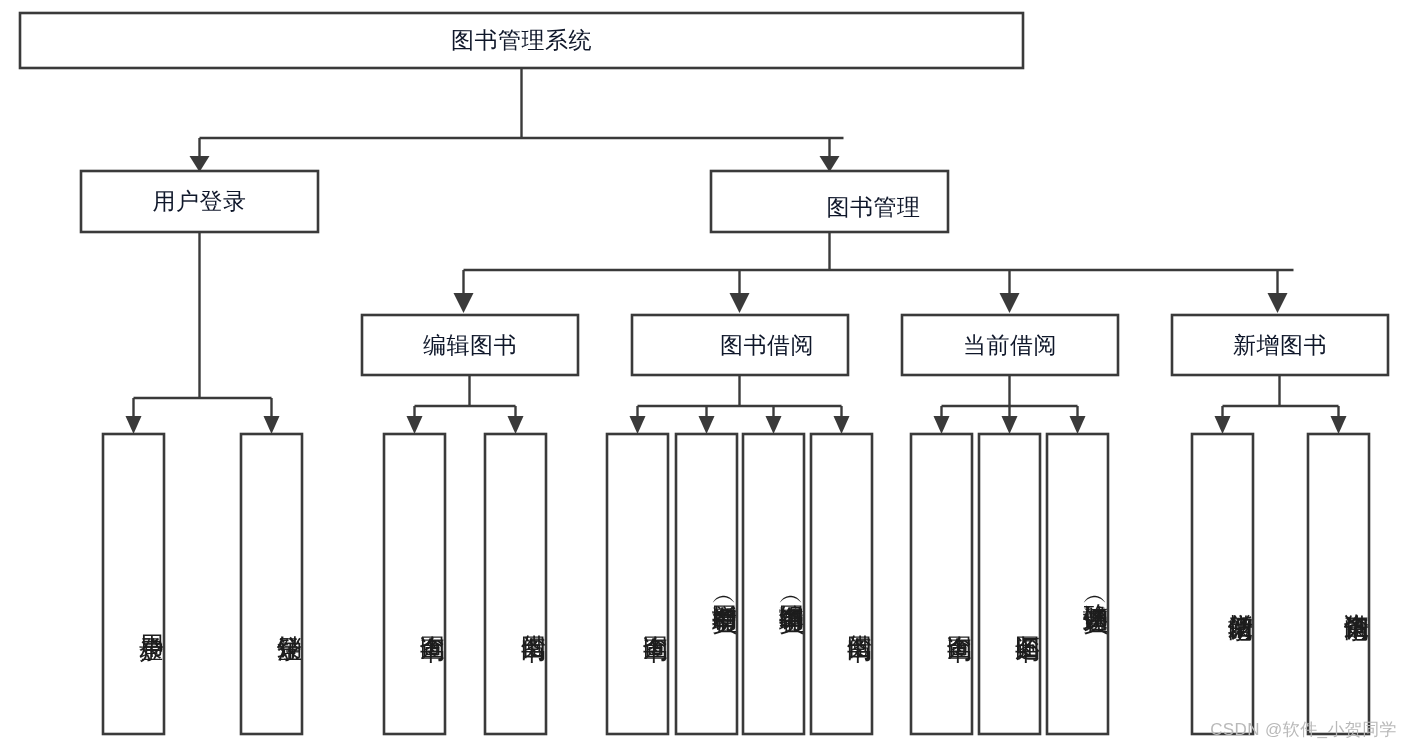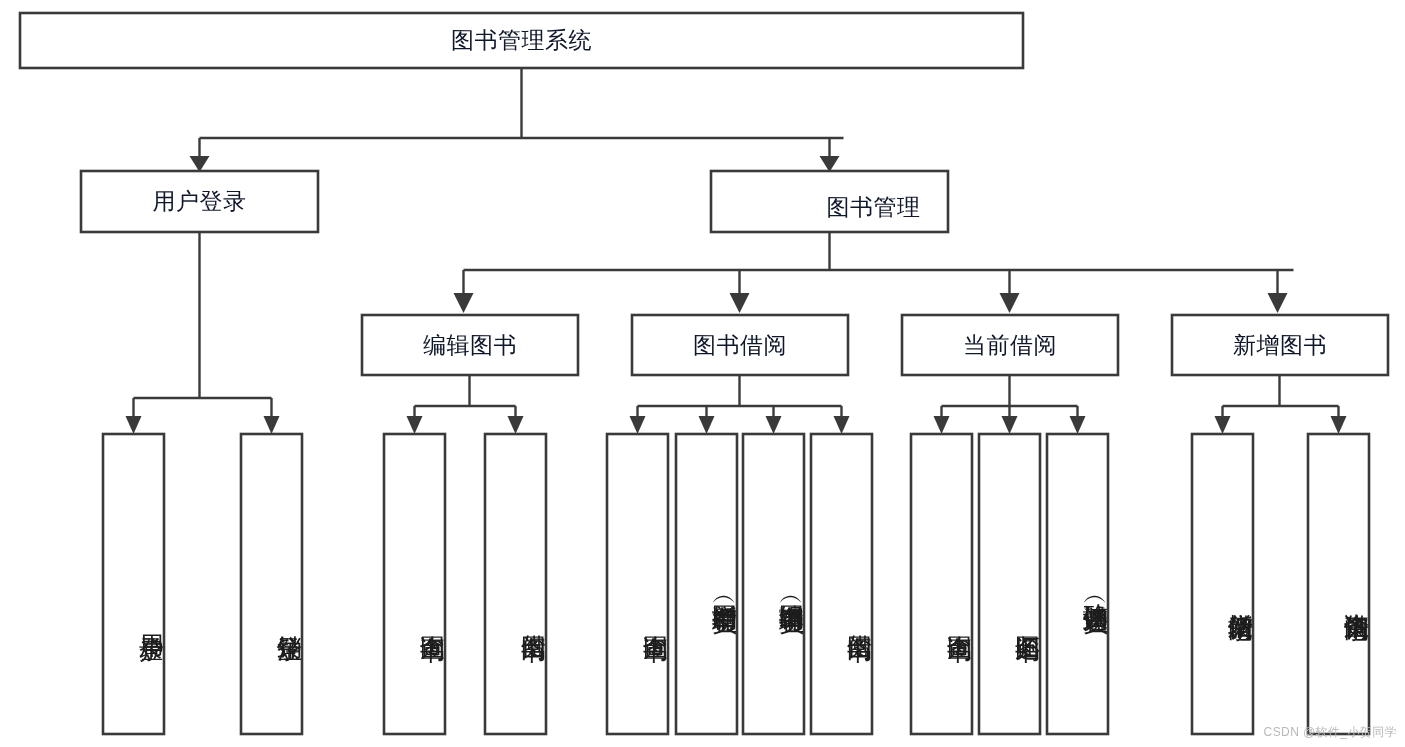--- a/index.html
+++ b/index.html
@@ -64,21 +64,21 @@
     writing-mode: vertical-rl;
     text-orientation: upright;
     letter-spacing: 1px;
     white-space: nowrap;
     pointer-events: none;
   }
   .watermark {
     position: absolute;
     right: 8px;
     bottom: 6px;
-    font-size: 12px;
+    font-size: 17px;
     color: #b9b9b9;
     letter-spacing: 0.4px;
     white-space: nowrap;
     pointer-events: none;
   }
   .hit-layer {
     position: absolute;
     left: 0;
     top: 0;
     width: 1405px;
@@ -191,21 +191,21 @@
   </svg>
 
   <div class="hit-layer">
 
     <div class="node-label-h" style="left:20px; top:13px; width:1003px; height:55px;">图书管理系统</div>
 
     <div class="node-label-h" style="left:81px; top:171px; width:237px; height:61px;">用户登录</div>
     <div class="node-label-h" style="left:711px; top:178px; width:237px; height:59px;margin-left:44px;">图书管理</div>
 
     <div class="node-label-h" style="left:362px; top:315px; width:216px; height:60px;">编辑图书</div>
-    <div class="node-label-h" style="left:632px; top:315px; width:216px; height:60px;">图书借阅</div>
+    <div class="node-label-h" style="left:632px; top:315px; width:216px; height:60px;padding-left:27px;">图书借阅</div>
     <div class="node-label-h" style="left:902px; top:315px; width:216px; height:60px;text-align:center;">当前借阅</div>
     <div class="node-label-h" style="left:1172px; top:315px; width:216px; height:60px;">新增图书</div>
 
     <div class="node-label-v" style="left:103px; top:504px; width:61px; height:225px;">用户登录</div>
     <div class="node-label-v" style="left:241px; top:504px; width:61px; height:225px;">注销登录</div>
 
     <div class="node-label-v" style="left:384px; top:504px; width:61px; height:225px;">查询图书</div>
     <div class="node-label-v" style="left:485px; top:504px; width:61px; height:225px;">借阅图书</div>
 
     <div class="node-label-v" style="left:607px; top:504px; width:61px; height:225px;">查询图书</div>

